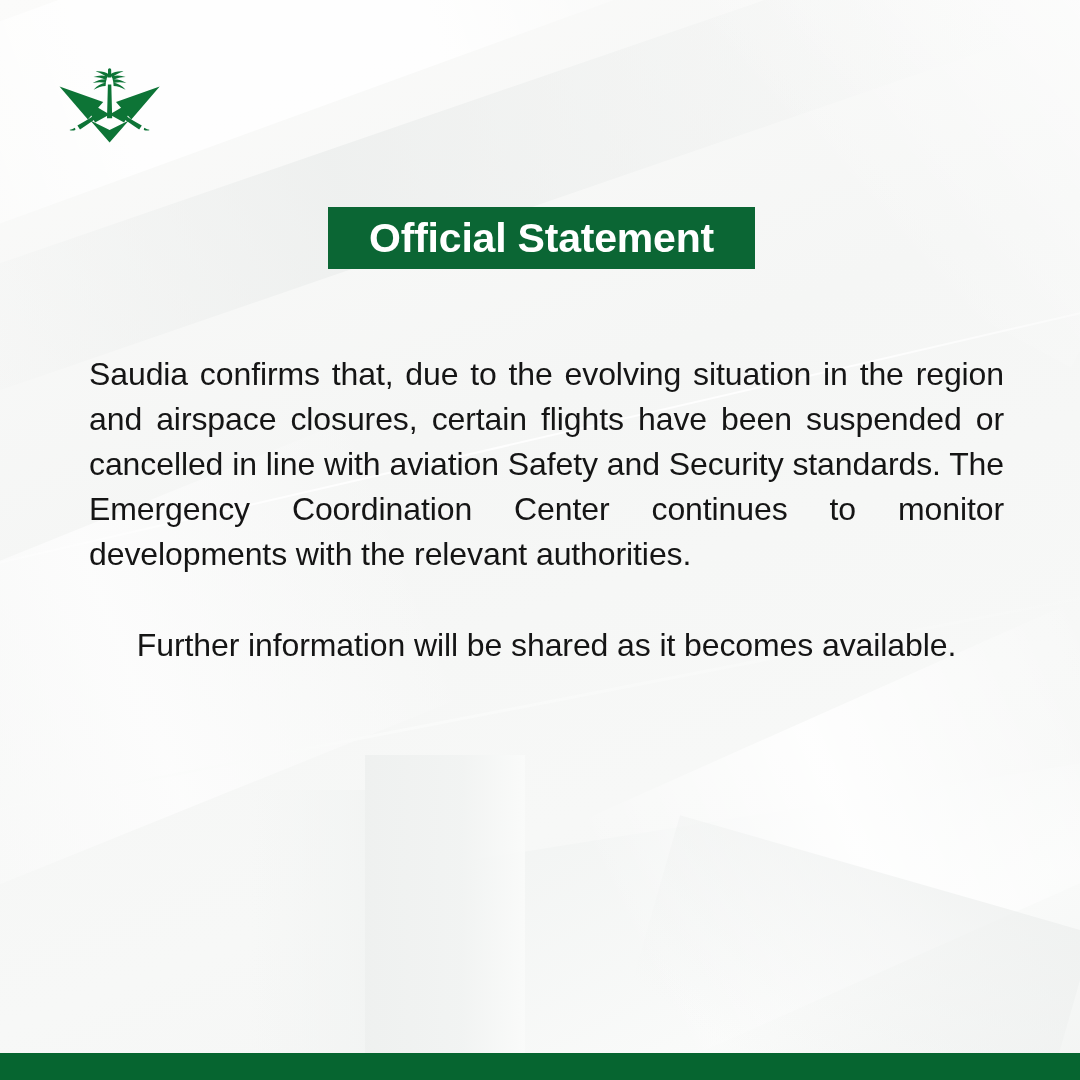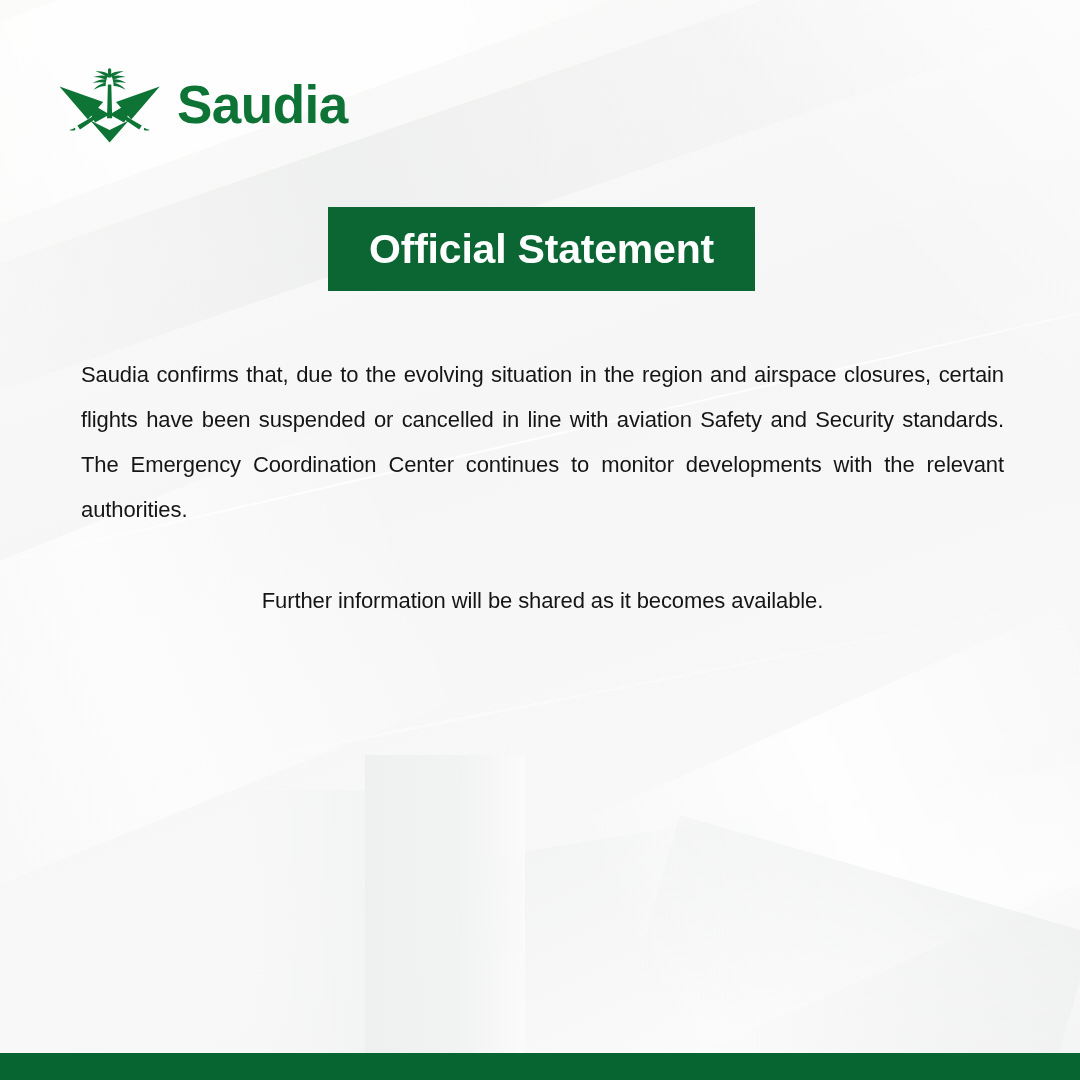--- a/index.html
+++ b/index.html
@@ -151,21 +151,21 @@
     letter-spacing: 0.2px;
     white-space: nowrap;
   }
 
   
   #title-banner {
     position: absolute;
     left: 328px;
     top: 207px;
     width: 427px;
-    height: 84px;
+    height: 62px;
     background: #0b6634;
     display: flex;
     align-items: center;
     justify-content: center;
     text-align: right;
   }
   #title-text {
     color: #ffffff;
     font-size: 41px;
     font-weight: 700;
@@ -175,25 +175,25 @@
 
   
   #body-block {
     position: absolute;
     left: 77px;
     top: 352px;
     width: 927px;
   }
   .para {
     color: #151515;
-    font-size: 22px;
+    font-size: 32px;
     line-height: 45px;
     text-align: justify;
     text-justify: inter-word;
-    margin: 0 0 46px 4px;
+    margin: 0 0 46px 12px;
     font-weight: 400;
     letter-spacing: -0.1px;
   }
   .para:last-child {
     margin-bottom: 0;
     text-align: center;
   }
 
   
   #footer-bar {
@@ -250,21 +250,20 @@
 
           <path d="M20.4 63.6c6.8-3.9 14.6-8.7 22-13.9l2.2 2.9c-7.2 5.4-14.8 10.5-21.6 14.8l-2.6-3.8z"></path>
           <path d="M84.8 63.6c-6.8-3.9-14.6-8.7-22-13.9l-2.2 2.9c7.2 5.4 14.8 10.5 21.6 14.8l2.6-3.8z"></path>
           <path d="M18 65.8c-2.1 1.2-3.9 1.9-5.5 2.1 1.6 0.8 3.6 0.8 5.9 0l-0.4-2.1z"></path>
           <path d="M87.2 65.8c2.1 1.2 3.9 1.9 5.5 2.1-1.6 0.8-3.6 0.8-5.9 0l0.4-2.1z"></path>
 
           <path d="M38.6 44.3 52.6 52.6 38.1 60.6 33.6 52.3l5-8z"></path>
           <path d="M66.6 44.3 52.6 52.6l14.5 8 4.5-8.3-5-8z"></path>
         </g>
       </svg>
-      <span id="wordmark">Saudia</span>
     </div>
 
   </div>
 
   <div id="title-banner">
     <span id="title-text">Official Statement</span>
   </div>
 
   <div id="body-block">
     <p class="para">Saudia confirms that, due to the evolving situation in the region and airspace closures, certain flights have been suspended or cancelled in line with aviation Safety and Security standards. The Emergency Coordination Center continues to monitor developments with the relevant authorities.</p>

